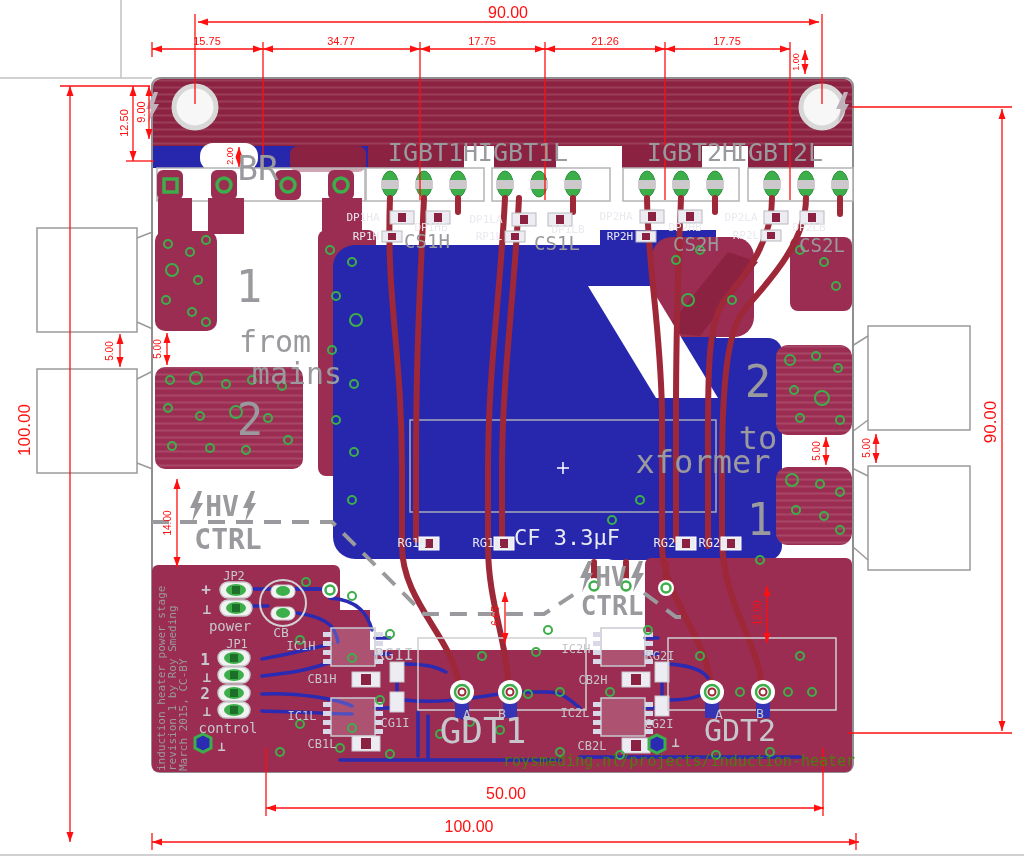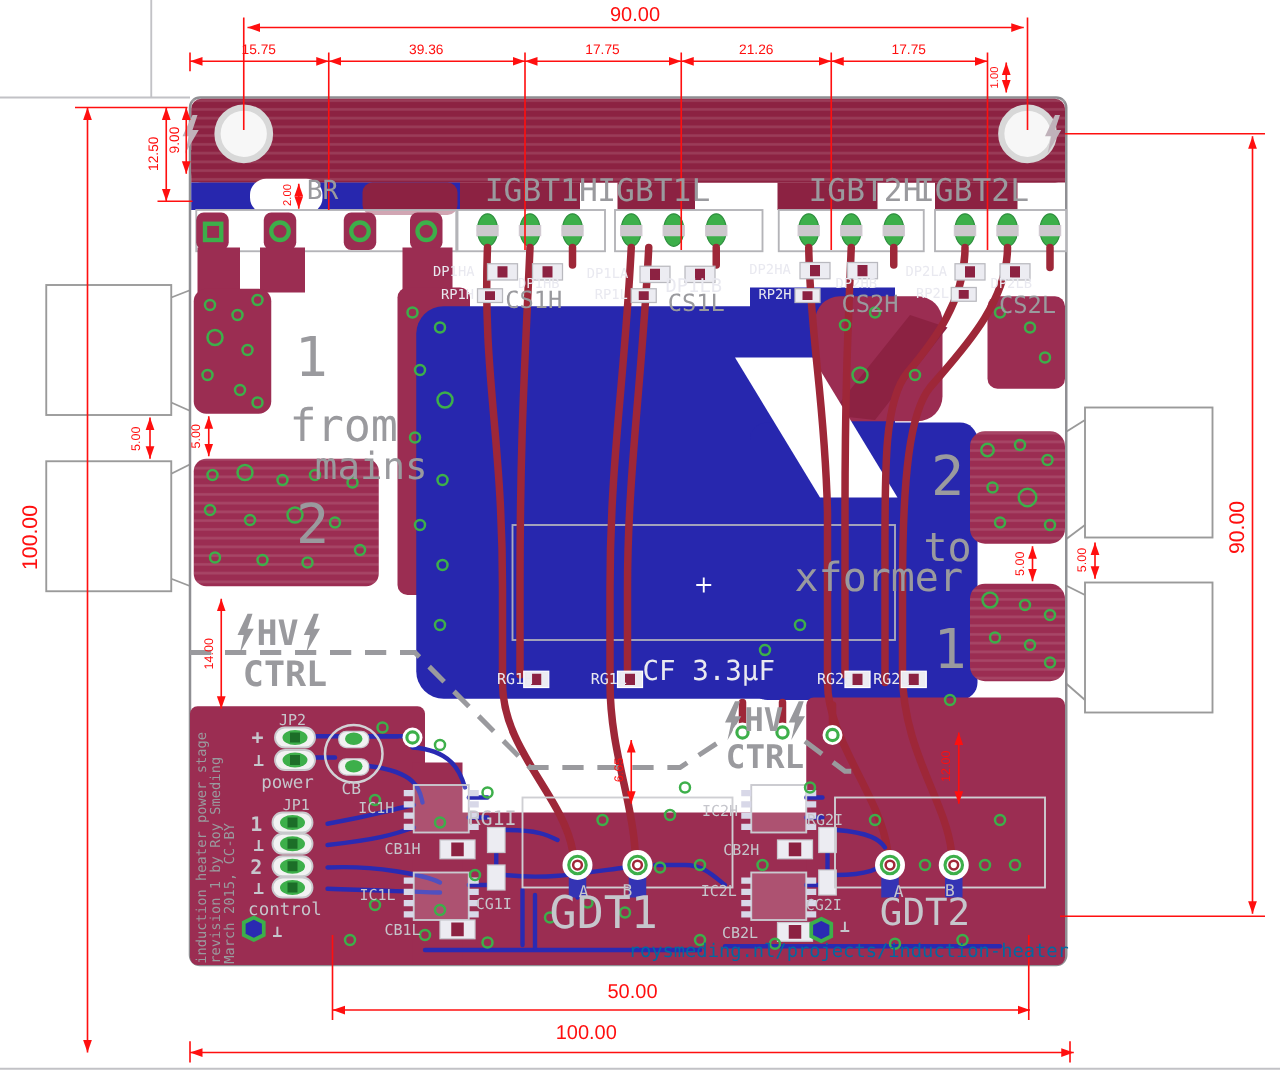--- a/index.html
+++ b/index.html
@@ -519,65 +519,65 @@
   <line x1="266" y1="748" x2="266" y2="816"></line>
       <line x1="823" y1="748" x2="823" y2="816"></line>
   <line x1="152" y1="842" x2="859" y2="842" marker-start="url(#ar)" marker-end="url(#ar)"></line>
   <line x1="152" y1="833" x2="152" y2="850"></line>
       <line x1="856" y1="833" x2="856" y2="850"></line>
 </g>
 </svg>
 
 <div class="dim" style="left:508px;top:13px;font-size:16px">90.00</div>
 <div class="dim" style="left:207px;top:41px;font-size:11px">15.75</div>
-<div class="dim" style="left:341px;top:41px;font-size:11px">39.36</div>
+<div class="dim" style="left:341px;top:41px;font-size:11px">34.77</div>
 <div class="dim" style="left:482px;top:41px;font-size:11px">17.75</div>
 <div class="dim" style="left:605px;top:41px;font-size:11px">21.26</div>
 <div class="dim" style="left:727px;top:41px;font-size:11px">17.75</div>
 <div class="dim vd" style="left:124px;top:123px;font-size:11px">12.50</div>
 <div class="dim vd" style="left:141px;top:112px;font-size:11px">9.00</div>
 <div class="dim vd" style="left:230px;top:156px;font-size:9px">2.00</div>
 <div class="dim vd" style="left:796px;top:62px;font-size:9px">1.00</div>
 <div class="dim vd" style="left:24px;top:430px;font-size:17px">100.00</div>
 <div class="dim vd" style="left:110px;top:351px;font-size:10px">5.00</div>
 <div class="dim vd" style="left:158px;top:349px;font-size:10px">5.00</div>
 <div class="dim vd" style="left:168px;top:523px;font-size:10px">14.00</div>
 <div class="dim vd" style="left:990px;top:422px;font-size:17px">90.00</div>
 <div class="dim vd" style="left:817px;top:451px;font-size:10px">5.00</div>
 <div class="dim vd" style="left:867px;top:448px;font-size:10px">5.00</div>
 <div class="dim vd" style="left:496px;top:616px;font-size:10px">6.65</div>
 <div class="dim vd" style="left:758px;top:613px;font-size:10px">12.00</div>
 <div class="dim" style="left:506px;top:794px;font-size:16px">50.00</div>
 <div class="dim" style="left:469px;top:827px;font-size:16px">100.00</div>
 
-<div class="lbl" style="left:258px;top:153px;font-size:21px">BR</div>
+<div class="lbl" style="left:258px;top:168px;font-size:34px">BR</div>
 <div class="lbl" style="left:433px;top:152px;font-size:25px">IGBT1H</div>
 <div class="lbl" style="left:523px;top:152px;font-size:25px">IGBT1L</div>
 <div class="lbl" style="left:692px;top:152px;font-size:25px">IGBT2H</div>
 <div class="lbl" style="left:778px;top:152px;font-size:25px">IGBT2L</div>
 
 <div class="lbl w" style="left:363px;top:217px;font-size:11px">DP1HA</div>
 <div class="lbl w" style="left:431px;top:227px;font-size:11px">DP1HB</div>
 <div class="lbl w" style="left:366px;top:236px;font-size:11px">RP1H</div>
 <div class="lbl" style="left:427px;top:241px;font-size:19px">CS1H</div>
 <div class="lbl w" style="left:486px;top:219px;font-size:11px">DP1LA</div>
-<div class="lbl w" style="left:555px;top:229px;font-size:15px">DP1LB</div>
+<div class="lbl w" style="left:568px;top:229px;font-size:11px">DP1LB</div>
 <div class="lbl w" style="left:489px;top:236px;font-size:11px">RP1L</div>
 <div class="lbl" style="left:557px;top:243px;font-size:19px">CS1L</div>
 <div class="lbl w" style="left:616px;top:216px;font-size:11px">DP2HA</div>
 <div class="lbl w" style="left:685px;top:227px;font-size:11px">DP2HB</div>
 <div class="lbl w" style="left:620px;top:236px;font-size:11px">RP2H</div>
 <div class="lbl" style="left:696px;top:244px;font-size:19px">CS2H</div>
 <div class="lbl w" style="left:741px;top:217px;font-size:11px">DP2LA</div>
 <div class="lbl w" style="left:809px;top:227px;font-size:11px">DP2LB</div>
 <div class="lbl w" style="left:746px;top:235px;font-size:11px">RP2L</div>
 <div class="lbl" style="left:822px;top:245px;font-size:19px">CS2L</div>
 
 <div class="lbl" style="left:249px;top:287px;font-size:44px">1</div>
-<div class="lbl" style="left:275px;top:342px;font-size:36px">from</div>
+<div class="lbl" style="left:275px;top:342px;font-size:30px">from</div>
 <div class="lbl" style="left:297px;top:374px;font-size:30px">mains</div>
 <div class="lbl" style="left:250px;top:420px;font-size:44px">2</div>
 
 <div class="lbl" style="left:758px;top:382px;font-size:44px">2</div>
 <div class="lbl" style="left:758px;top:438px;font-size:32px">to</div>
 <div class="lbl" style="left:703px;top:462px;font-size:32px">xformer</div>
 <div class="lbl" style="left:760px;top:520px;font-size:44px">1</div>
 
 <div class="lbl bold" style="left:222px;top:507px;font-size:28px">HV</div>
 <div class="lbl bold" style="left:228px;top:540px;font-size:28px">CTRL</div>
@@ -617,19 +617,19 @@
 <div class="lbl lt" style="left:576px;top:649px;font-size:12px">IC2H</div>
 <div class="lbl lt" style="left:593px;top:680px;font-size:12px">CB2H</div>
 <div class="lbl lt" style="left:660px;top:656px;font-size:12px">RG2I</div>
 <div class="lbl lt" style="left:575px;top:713px;font-size:12px">IC2L</div>
 <div class="lbl lt" style="left:659px;top:724px;font-size:12px">CG2I</div>
 <div class="lbl lt" style="left:592px;top:746px;font-size:12px">CB2L</div>
 <div class="lbl lt" style="left:740px;top:731px;font-size:30px">GDT2</div>
 <div class="lbl lt" style="left:719px;top:714px;font-size:13px">A</div>
 <div class="lbl lt" style="left:760px;top:713px;font-size:13px">B</div>
 
-<div class="lbl" style="left:679px;top:761px;font-size:15px;color:#0369a1">roysmeding.nl/projects/induction-heater</div>
+<div class="lbl" style="left:679px;top:761px;font-size:15px;color:#4d7c0f">roysmeding.nl/projects/induction-heater</div>
 
 <div class="credit">
   <div>induction heater power stage</div>
   <div>revision 1 by Roy Smeding</div>
   <div>March 2015, CC-BY</div>
 </div>
 
 </body></html>

